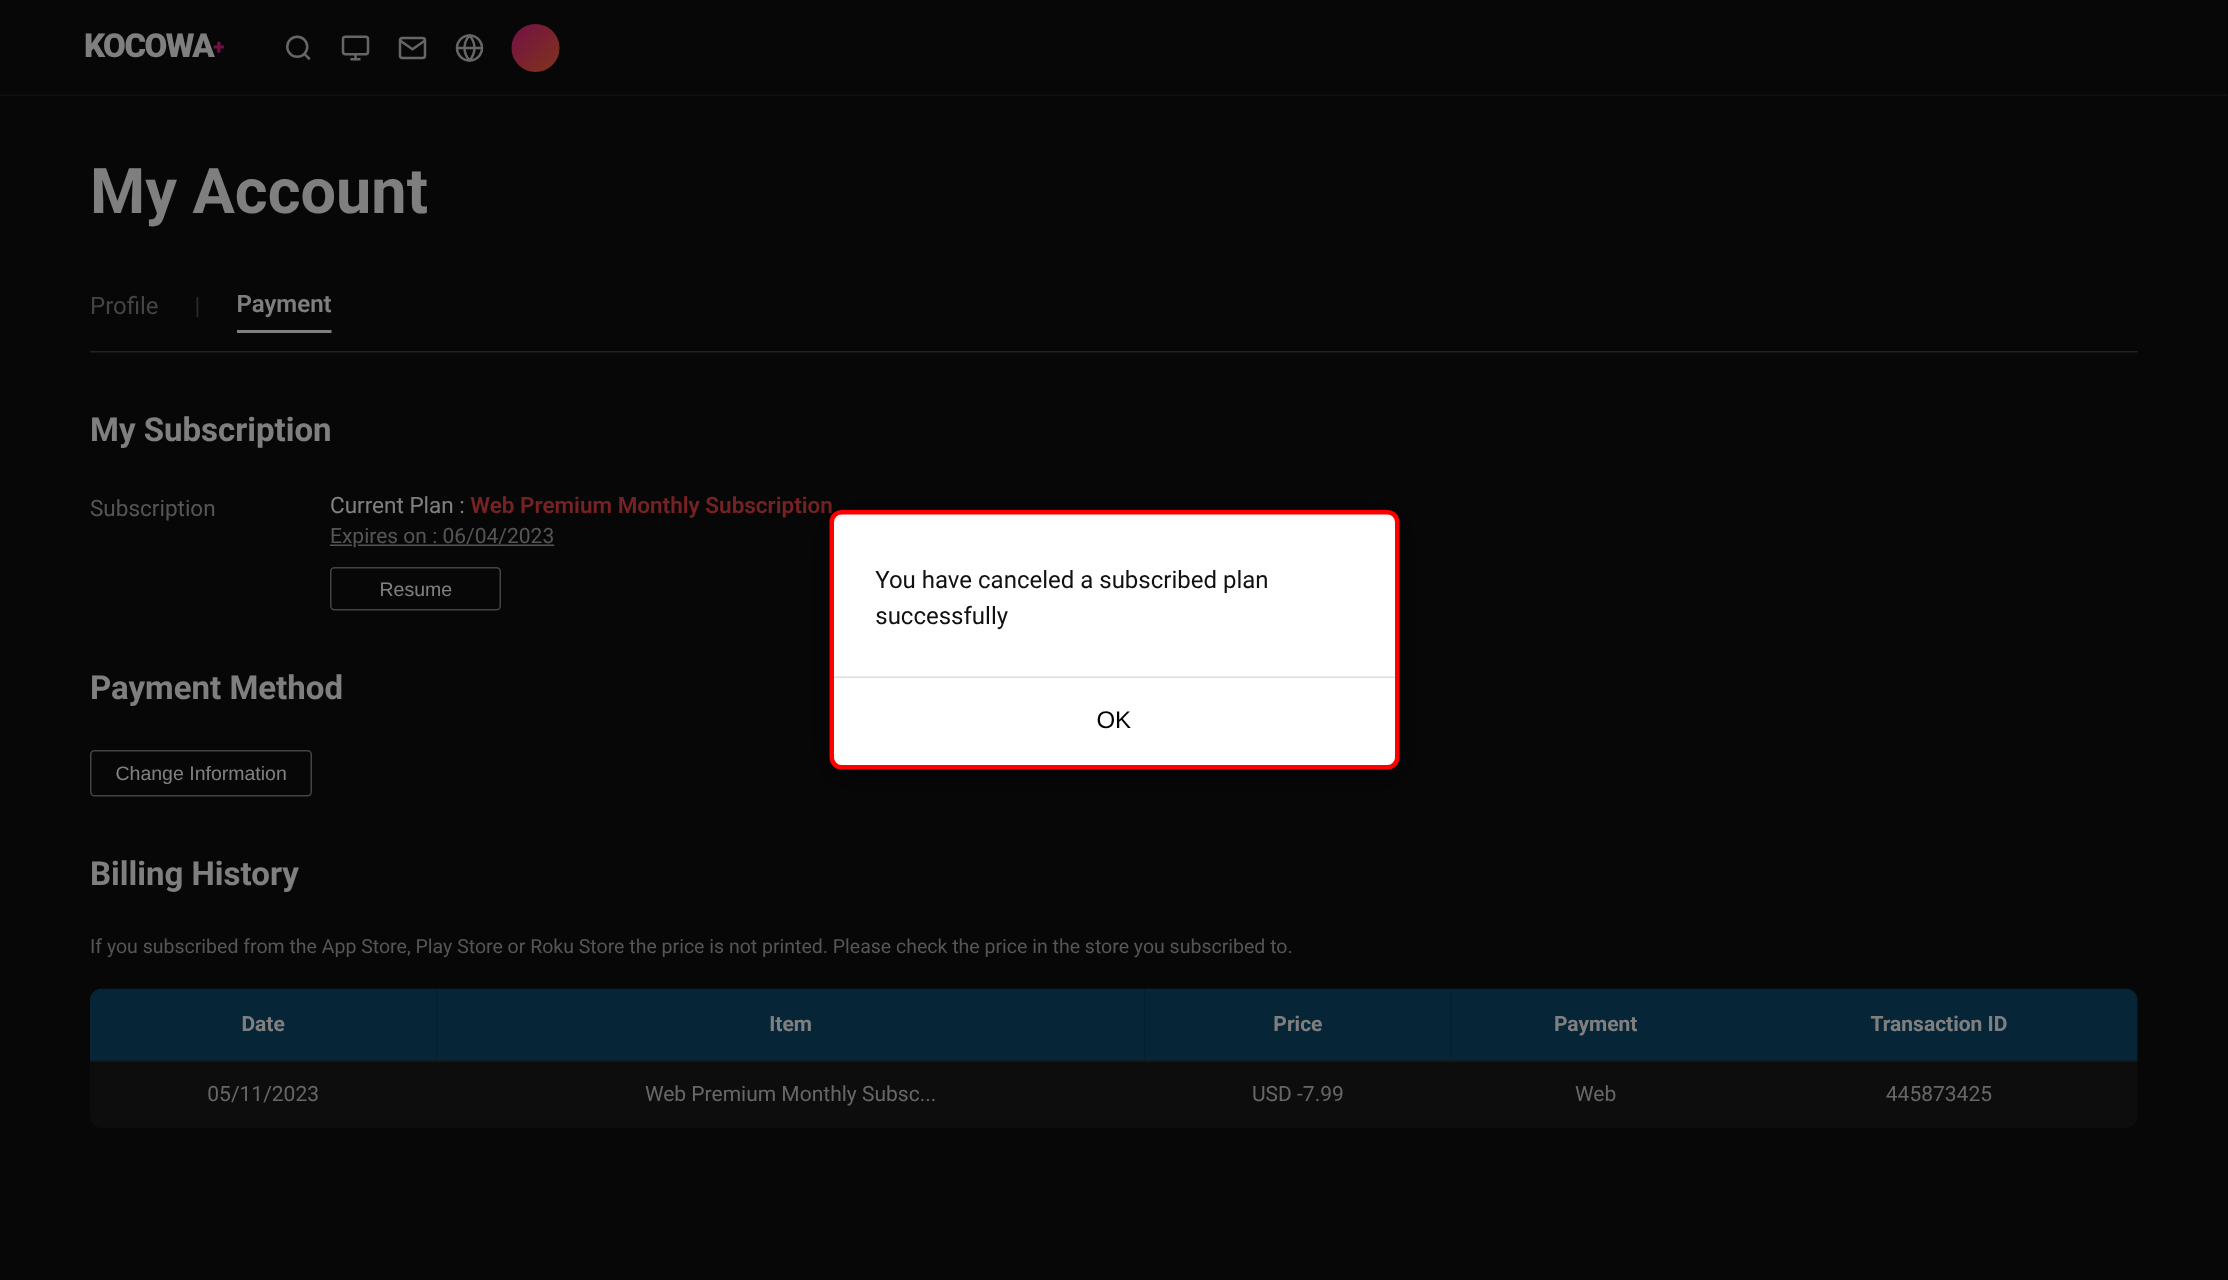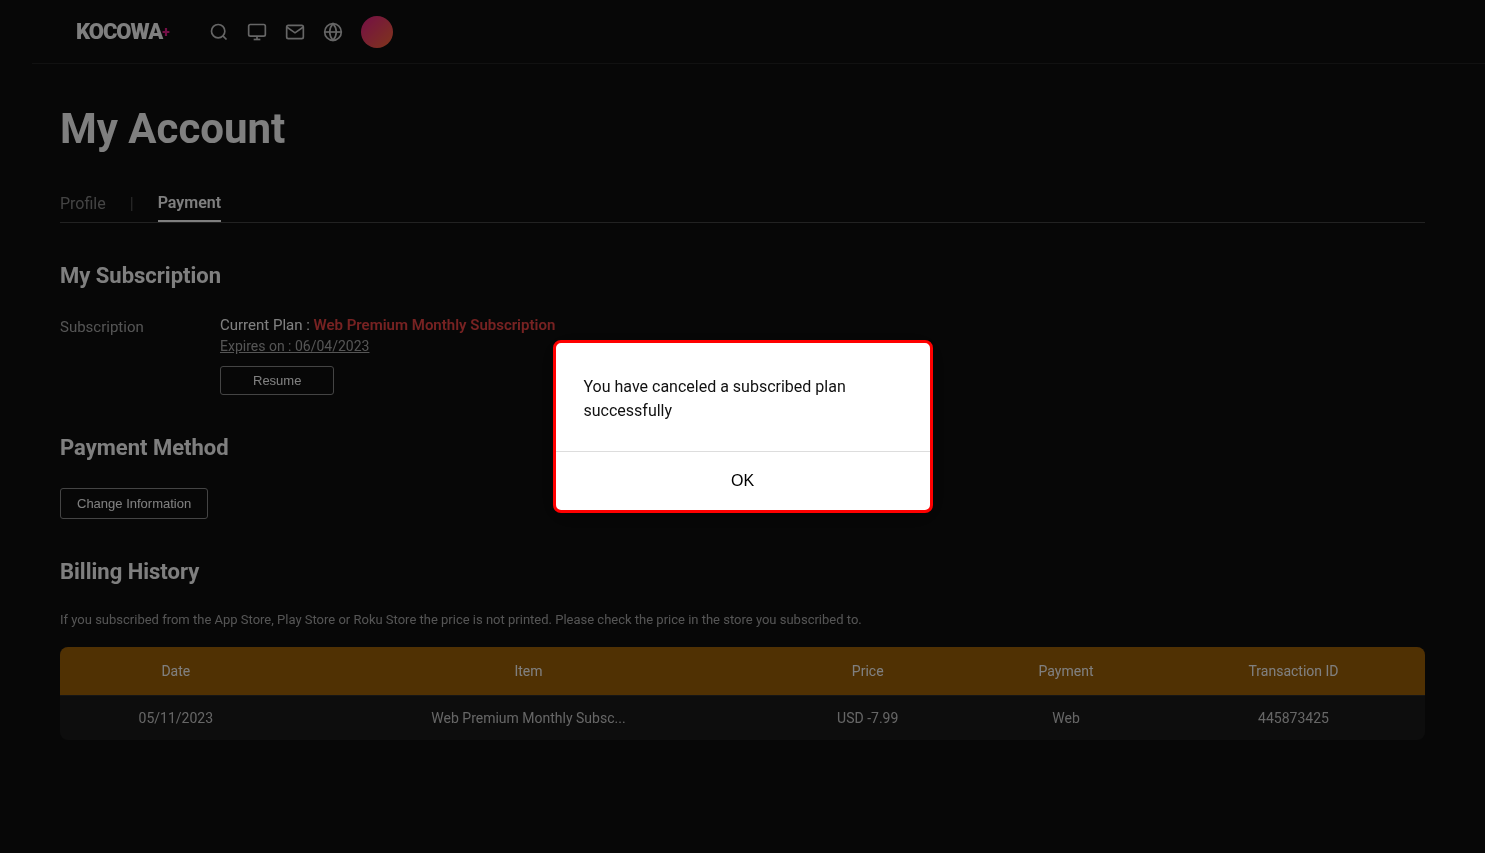--- a/index.html
+++ b/index.html
@@ -9,25 +9,24 @@
       color: #ffffff;
       font-family: -apple-system, BlinkMacSystemFont, 'Segoe UI', Roboto, sans-serif;
       min-height: 853px;
       position: relative;
     }
 
     
     .header {
       display: flex;
       align-items: center;
-      padding: 0 44px;
+      padding: 0 56px;
       height: 64px;
       background-color: #0f0f0f;
       border-bottom: 1px solid #222;
-      margin-left: 32px;
     }
 
     .logo {
       font-size: 22px;
       font-weight: 900;
       color: #ffffff;
       letter-spacing: -1px;
       margin-right: 40px;
       display: flex;
       align-items: center;
@@ -95,21 +94,21 @@
       margin-bottom: 32px;
     }
 
     
     .tabs {
       display: flex;
       align-items: center;
       gap: 0;
       margin-bottom: 0;
       border-bottom: 1px solid #444;
-      padding-bottom: 0;
+      padding-bottom: 12px;
     }
 
     .tab {
       padding: 8px 0;
       margin-right: 24px;
       font-size: 16px;
       cursor: pointer;
       color: #888;
     }
 
@@ -236,23 +235,23 @@
 
     .billing-table table {
       width: 100%;
       border-collapse: collapse;
     }
 
     .billing-table th {
       padding: 16px 20px;
       text-align: center;
       font-size: 14px;
-      font-weight: 400;
-      color: #ffffff;
-      background: #a16207;
+      font-weight: 700;
+      color: #ffffff;
+      background: #0c4a6e;
     }
 
     .billing-table td {
       padding: 14px 20px;
       text-align: center;
       font-size: 14px;
       color: #cccccc;
       border-top: 1px solid #2a2a2a;
     }
 

